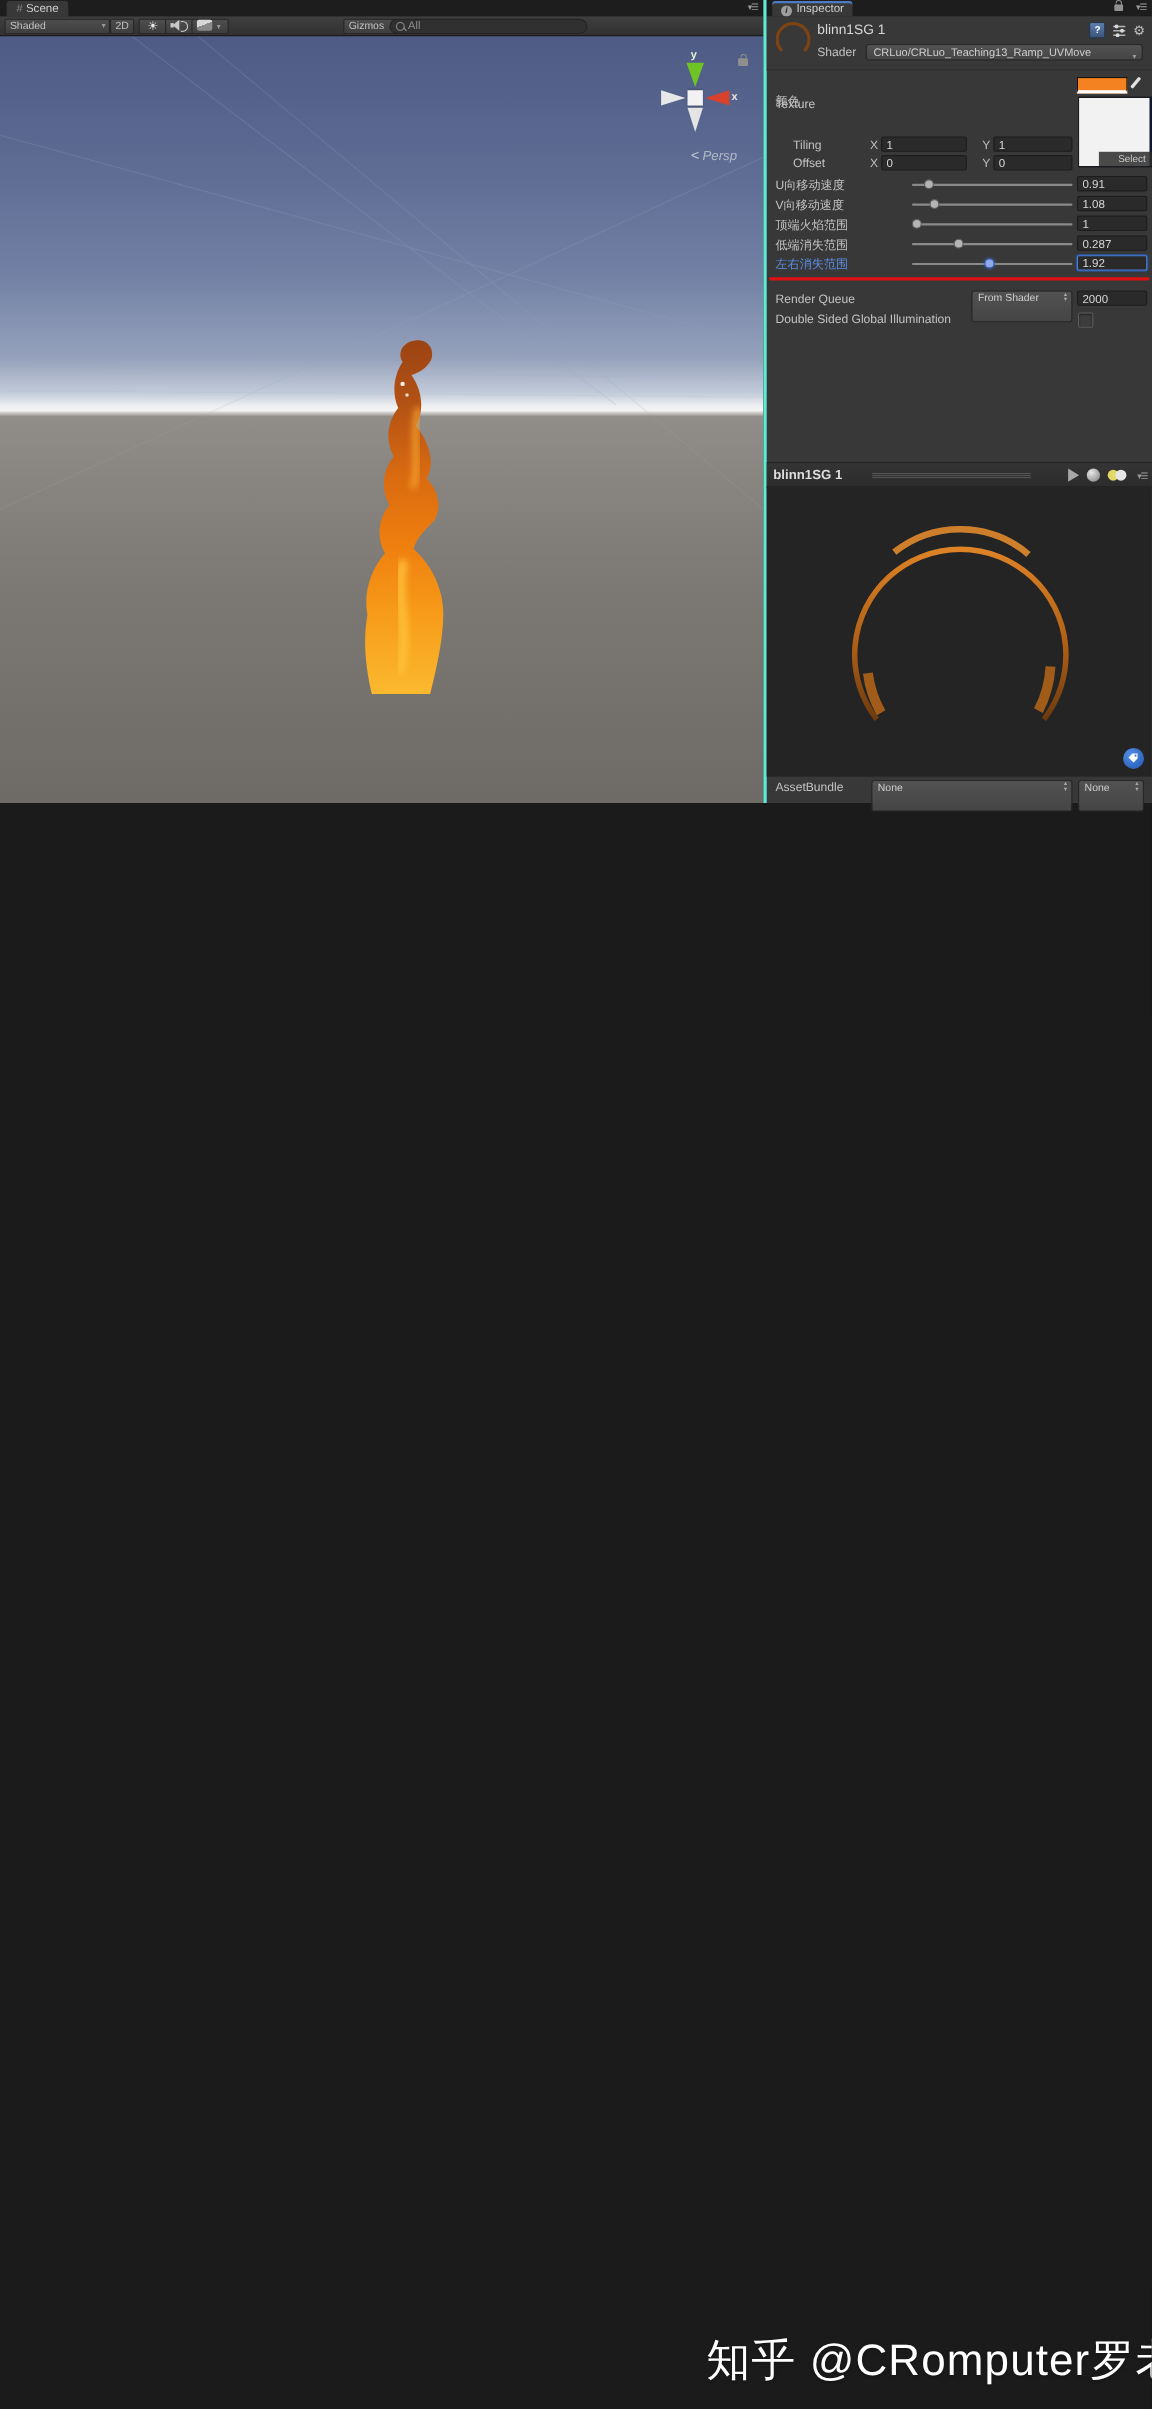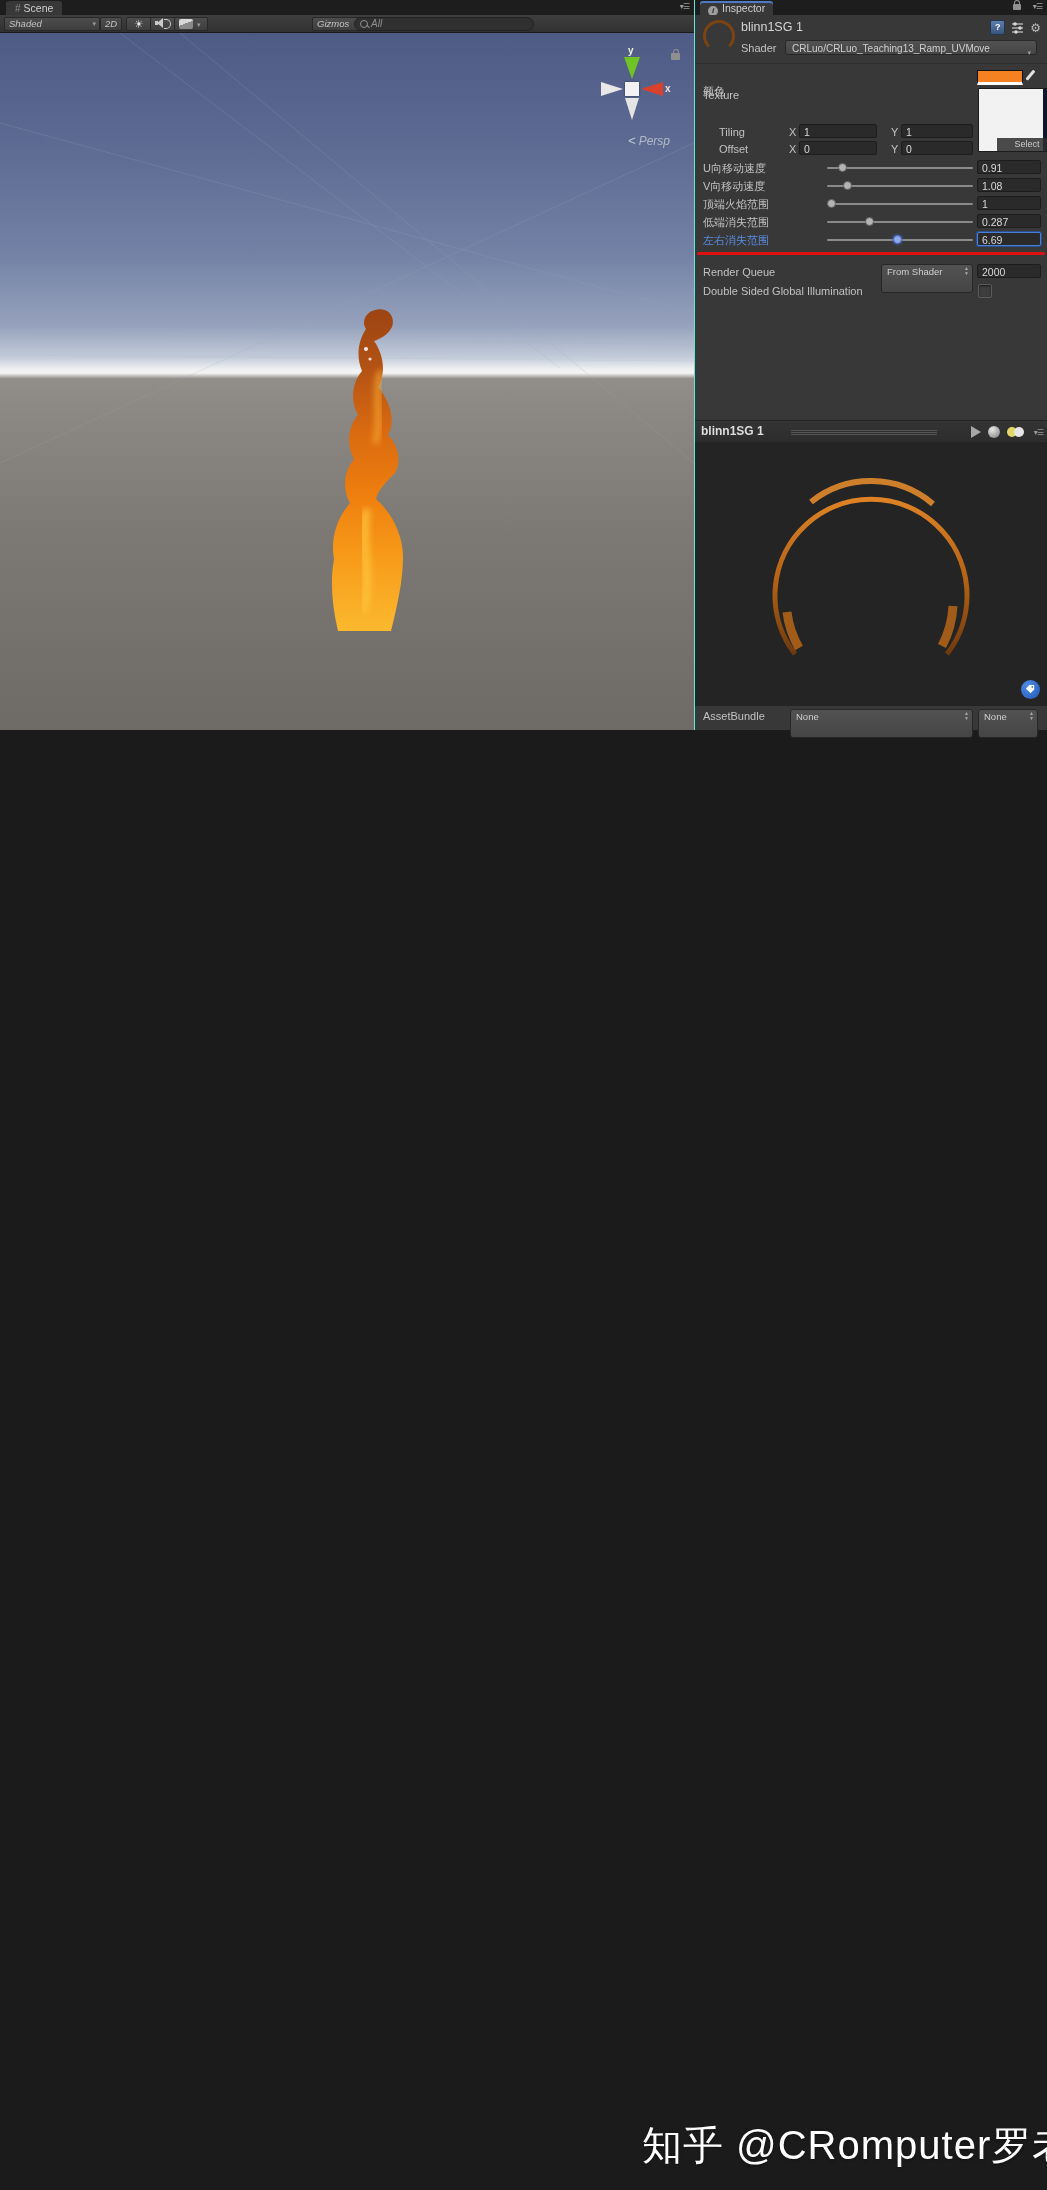--- a/index.html
+++ b/index.html
@@ -10,21 +10,21 @@
   #sec1{top:0;} #sec2{top:730;} #sec3{top:1460;}
 
   
   .scene{position:absolute;left:0;top:0;width:694px;height:730px;background:#2b2b2b;}
   .tabstrip{position:absolute;left:0;top:0;right:0;height:15px;background:#1d1d1d;}
   .tab{position:absolute;left:6px;top:1px;height:14px;padding:0 9px;background:#383838;
        border-radius:3px 3px 0 0;color:#cfcfcf;font-size:10.5px;line-height:14px;}
   .tab .hash{color:#8a8a8a;margin-right:3px;font-size:10px;}
   .strip-menu{position:absolute;right:5px;top:2px;color:#9a9a9a;font-size:8px;letter-spacing:-1px;}
   .toolbar{position:absolute;left:0;top:15px;right:0;height:17px;
-           background:linear-gradient(#3f3f3f,#313131);border-bottom:1px solid #1a1a1a;font-style:italic;}
+           background:linear-gradient(#3f3f3f,#313131);border-bottom:1px solid #1a1a1a;}
   .tbtn{position:absolute;top:2px;height:12px;background:linear-gradient(#4d4d4d,#3e3e3e);
         border:1px solid #282828;border-radius:2px;color:#c2c2c2;font-size:9.5px;
         line-height:12px;padding:0 4px;}
   .ddarrow{color:#9a9a9a;font-size:7px;margin-left:4px;}
   .searchbox{position:absolute;left:354px;top:2px;width:156px;height:12px;background:#303030;
         border:1px solid #232323;border-radius:8px;color:#8f8f8f;font-size:10px;line-height:12px;padding:0 6px 0 16px;}
   .mag{position:absolute;left:5px;top:2px;width:6px;height:6px;border:1.3px solid #8f8f8f;border-radius:50%;}
   .mag:after{content:"";position:absolute;left:5px;top:5px;width:4px;height:1.3px;background:#8f8f8f;transform:rotate(45deg);}
   .canvas{position:absolute;left:0;top:33px;right:0;bottom:0;
      background:linear-gradient(180deg,#4d5b85 0%,#5f6d95 18%,#7482a6 32%,#96a2bc 42%,
@@ -39,21 +39,21 @@
   .gz-w{left:7px;top:33px;border-top:7px solid transparent;border-bottom:7px solid transparent;border-left:22px solid #e8e8e8;}
   .gz-s{left:31px;top:49px;border-left:7px solid transparent;border-right:7px solid transparent;border-top:22px solid #e4e4e4;}
   .gz-ylab{position:absolute;left:34px;top:-4px;color:#eaf5d8;font-size:10px;font-weight:bold;}
   .gz-xlab{position:absolute;left:71px;top:34px;color:#f5ded8;font-size:10px;font-weight:bold;}
   .persp{position:absolute;right:24px;top:100px;color:#b3bac6;font-size:12px;font-style:italic;}
   .persp .lt{font-size:13px;margin-right:3px;color:#c2c8d2;}
   .scene-lock{position:absolute;right:14px;top:20px;width:9px;height:7px;background:#8f8f8f;border-radius:1px;}
   .scene-lock:before{content:"";position:absolute;left:1.5px;top:-4px;width:4px;height:4px;border:1.5px solid #8f8f8f;border-bottom:none;border-radius:3px 3px 0 0;}
 
   
-  .inspector{position:absolute;left:694px;top:0;width:353px;height:730px;background:#383838;border-left:1px solid #5eead4;box-sizing:border-box;}
+  .inspector{position:absolute;left:694px;top:0;width:353px;height:730px;background:#383838;border-left:3px solid #5eead4;box-sizing:border-box;}
   .itabstrip{position:absolute;left:0;top:0;right:0;height:15px;background:#1d1d1d;}
   .itab{position:absolute;left:5px;top:1px;height:14px;padding:0 8px;background:#383838;border-radius:3px 3px 0 0;
         color:#cfcfcf;font-size:10.5px;line-height:14px;}
   .focus-tab{box-shadow:inset 0 2px 0 #4d7ac2;}
   .info-ic{display:inline-block;width:10px;height:10px;border-radius:50%;background:#9d9d9d;color:#2b2b2b;
         font-size:8px;font-weight:bold;line-height:10px;text-align:center;vertical-align:-1px;margin-right:4px;font-style:italic;}
   .ilock{position:absolute;right:26px;top:4px;width:8px;height:6px;background:#909090;border-radius:1px;}
   .ilock:before{content:"";position:absolute;left:1px;top:-4px;width:4px;height:4px;border:1.4px solid #909090;border-bottom:none;border-radius:3px 3px 0 0;}
   .ihead{position:absolute;left:0;top:15px;right:0;height:48px;background:#383838;border-bottom:1px solid #2e2e2e;}
   .mat-ic{position:absolute;left:8px;top:5px;width:32px;height:32px;border-radius:50%;box-sizing:border-box;}
@@ -714,21 +714,21 @@
       <div class="track">
           <i class="thumb-dot" style="left:29%;"></i>
         </div>
       <div class="field">0.287</div>
     </div>
     <div class="slrow sl4">
       <span class="ilabel blue">左右消失范围</span>
       <div class="track">
           <i class="thumb-dot thumb-blue" style="left:48%;"></i>
         </div>
-      <div class="field field-focus">6.69</div>
+      <div class="field field-focus">1.92</div>
     </div>
     <div class="redline"></div>
 
     <span class="ilabel r-queue">Render Queue</span>
     <div class="dd q-dd"><span>From Shader</span><span class="updn">
           <i>▲</i>
           <i>▼</i>
         </span></div>
     <div class="field q-field">2000</div>
     <span class="ilabel r-dsgi">Double Sided Global Illumination</span>

